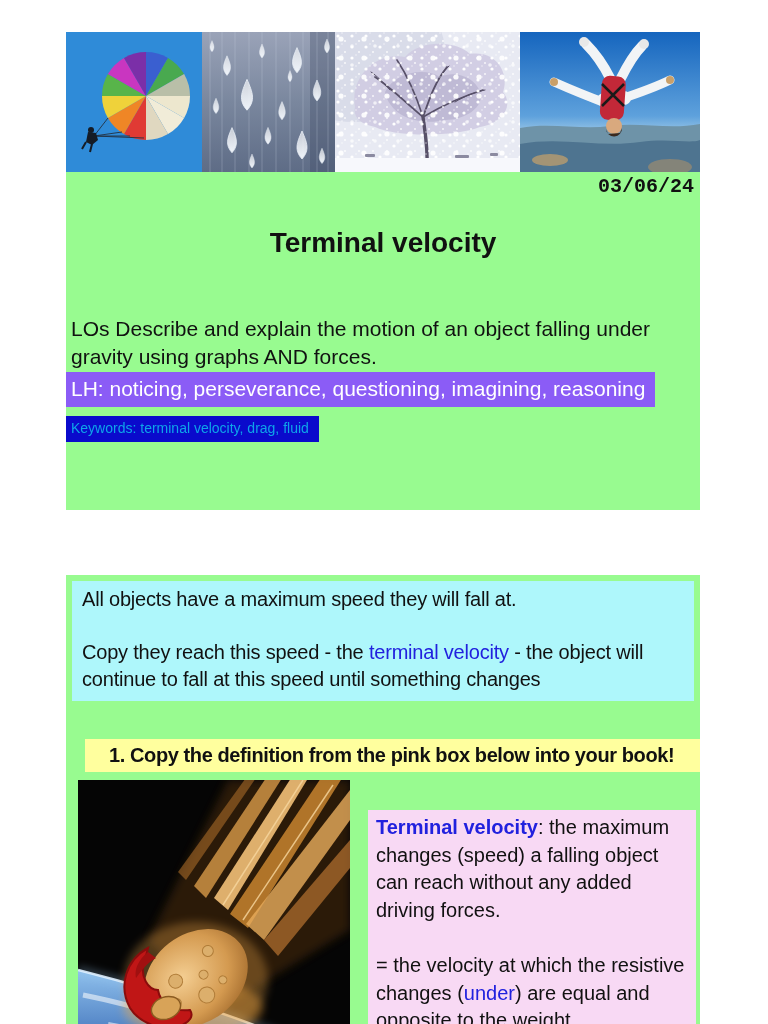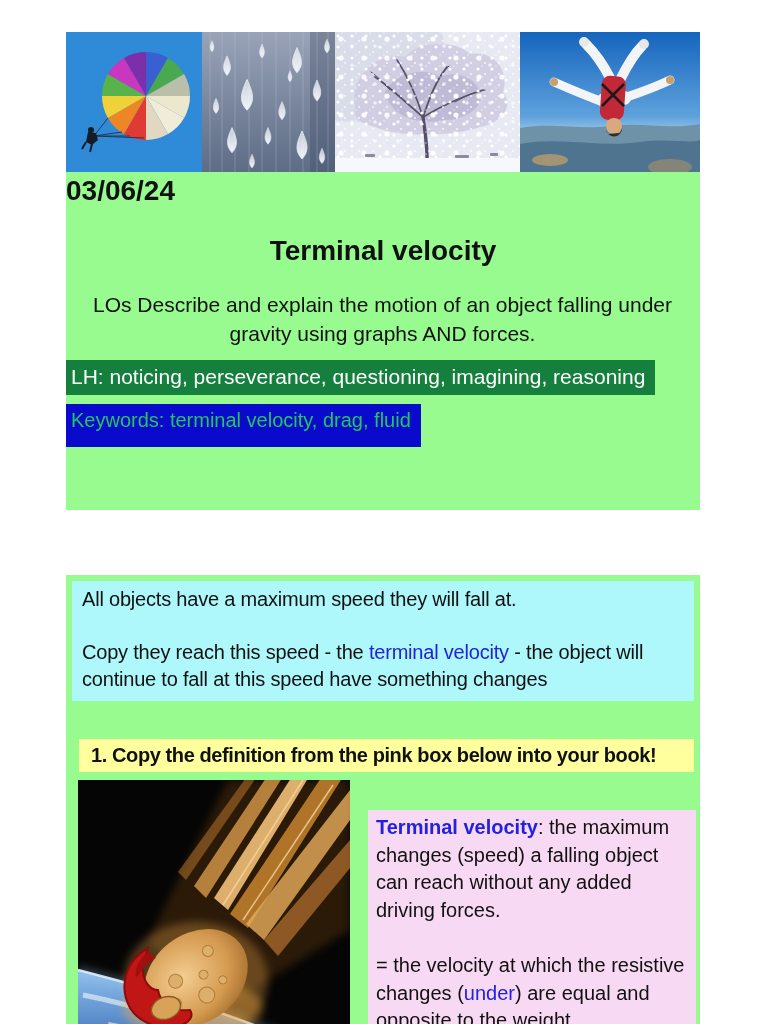--- a/index.html
+++ b/index.html
@@ -10,36 +10,36 @@
   .slide{position:absolute;left:66px;width:634px;background:#98FB90;}
   #slide1{top:32px;height:478px;}
   #slide2{top:575px;height:449px;overflow:hidden;}
 
   
   .photo-strip{display:flex;height:140px;}
   .photo{height:140px;overflow:hidden;}
   .photo svg{display:block;width:100%;height:100%;}
   .p1{width:136px;} .p2{width:133px;} .p3{width:185px;} .p4{width:180px;}
   .green-body{position:relative;height:338px;}
-  .date-line{text-align:left;font-size:28px;font-weight:bold;padding:4px 6px 0 0;line-height:1.05;}
+  .date-line{text-align:right;font-size:20px;font-weight:bold;padding:4px 6px 0 0;line-height:1.05;font-family:Liberation Mono, monospace;}
   .title-line{text-align:center;font-size:28px;font-weight:bold;margin-top:30px;}
-  .objectives{margin-top:24px;padding:0 6px 0 5px;font-size:21px;line-height:1.35;text-align:center;}
+  .objectives{margin-top:56px;padding:0 6px 0 5px;font-size:21px;line-height:1.35;}
   .hl-row{line-height:0;}
-  .hl-lh{display:inline-block;margin-top:12px;background:#15803d;color:#ffffff;
+  .hl-lh{display:inline-block;background:#8b5cf6;color:#ffffff;
          font-size:21px;line-height:1.3;padding:3px 10px 5px 5px;}
-  .hl-kw{display:inline-block;margin-top:9px;background:#0A0ACC;color:#22c55e;
-         font-size:20px;line-height:1.3;padding:3px 10px 14px 5px;}
+  .hl-kw{display:inline-block;margin-top:9px;background:#0A0ACC;color:#0ea5e9;
+         font-size:14px;line-height:1.3;padding:3px 10px 5px 5px;}
 
   
   .cyan-box{position:absolute;left:6px;top:6px;width:622px;box-sizing:border-box;
             background:#AEF7FB;padding:5px 10px 9px 10px;
             font-size:20px;line-height:1.33;letter-spacing:-0.2px;}
-  .task-box{position:absolute;left:13px;top:164px;width:615px;box-sizing:border-box;
+  .task-box{position:absolute;left:19px;top:164px;width:615px;box-sizing:border-box;
             background:#FFFF9E;font-weight:bold;font-size:20px;letter-spacing:-0.4px;
-            padding:5px 12px;white-space:nowrap;}
+            padding:5px 24px;white-space:nowrap;}
   .meteor-wrap{position:absolute;left:12px;top:205px;width:272px;height:330px;}
   .meteor-wrap svg{display:block;width:100%;height:100%;}
   .pink-box{position:absolute;left:302px;top:235px;width:328px;box-sizing:border-box;
             background:#F8D9F4;padding:4px 8px 12px 8px;font-size:20px;line-height:1.38;}
   .seg-blue{color:#2121DE;}
   .seg-bold{font-weight:bold;}
 </style>
 </head>
 <body>
 
@@ -194,21 +194,21 @@
   <div class="green-body">
     <div class="date-line">03/06/24</div>
     <div class="title-line">Terminal velocity</div>
     <div class="objectives">LOs Describe and explain the motion of an object falling under gravity using graphs AND forces.</div>
     <div class="hl-row"><span class="hl-lh">LH: noticing, perseverance, questioning, imagining, reasoning</span></div>
     <div class="hl-row"><span class="hl-kw">Keywords: terminal velocity, drag, fluid</span></div>
   </div>
 </div>
 
 <div class="slide" id="slide2">
-  <div class="cyan-box"><span>All objects have a maximum speed they will fall at.</span><br><br><span>Copy they reach this speed - the </span><span class="seg-blue">terminal velocity</span><span> - the object will continue to fall at this speed have something changes</span></div>
+  <div class="cyan-box"><span>All objects have a maximum speed they will fall at.</span><br><br><span>Copy they reach this speed - the </span><span class="seg-blue">terminal velocity</span><span> - the object will continue to fall at this speed until something changes</span></div>
   <div class="task-box">1. Copy the definition from the pink box below into your book!</div>
 
   <div class="meteor-wrap">
     <svg viewBox="0 0 272 330" preserveAspectRatio="none">
       <defs>
         <radialGradient id="rockg" cx="0.4" cy="0.4" r="0.75">
           <stop offset="0" stop-color="#F4CE92"></stop>
             <stop offset="0.6" stop-color="#D49A50"></stop>
             <stop offset="1" stop-color="#9A6226"></stop>
         </radialGradient>

